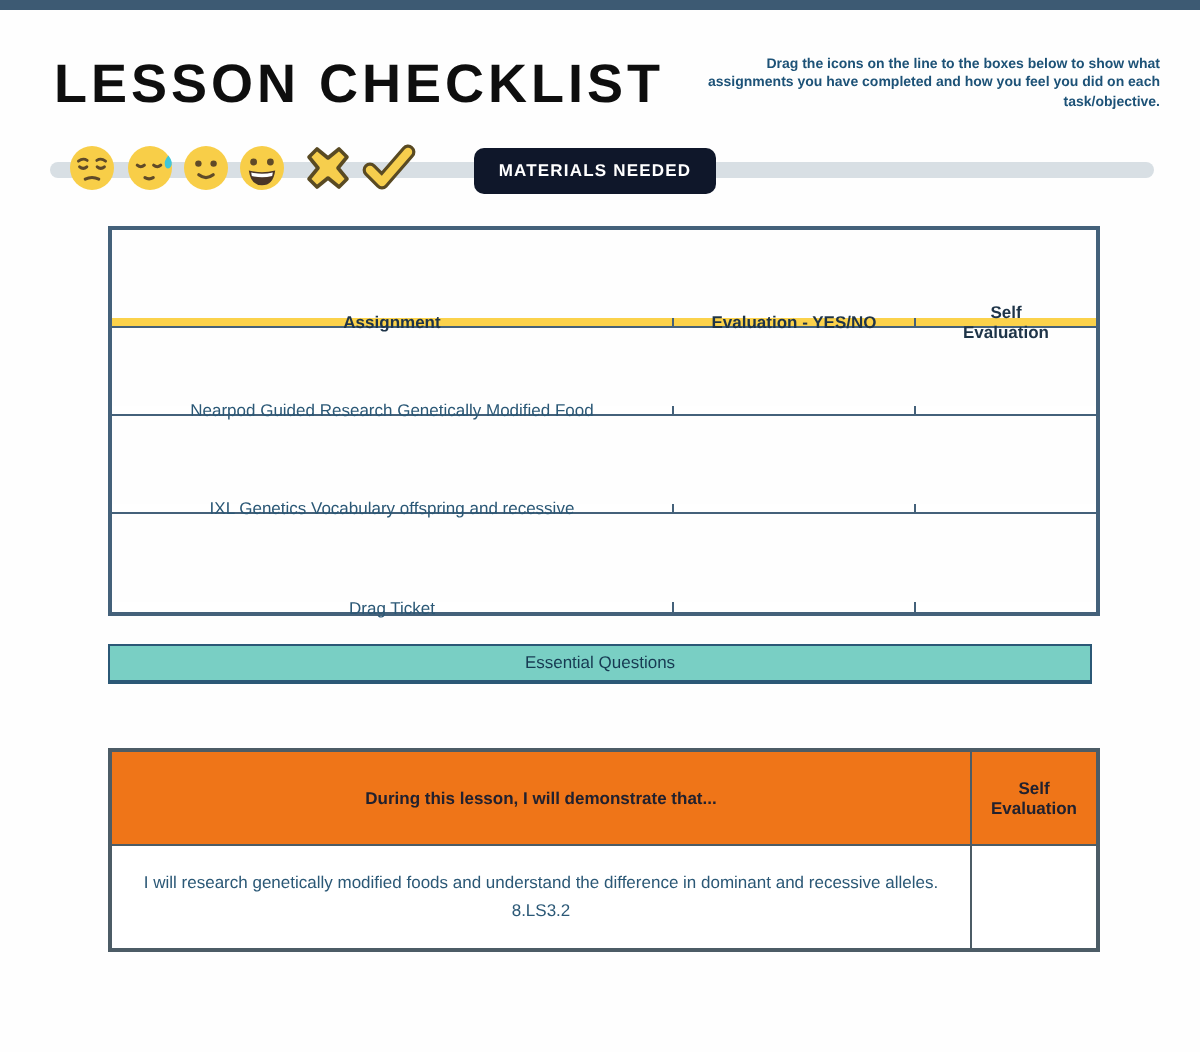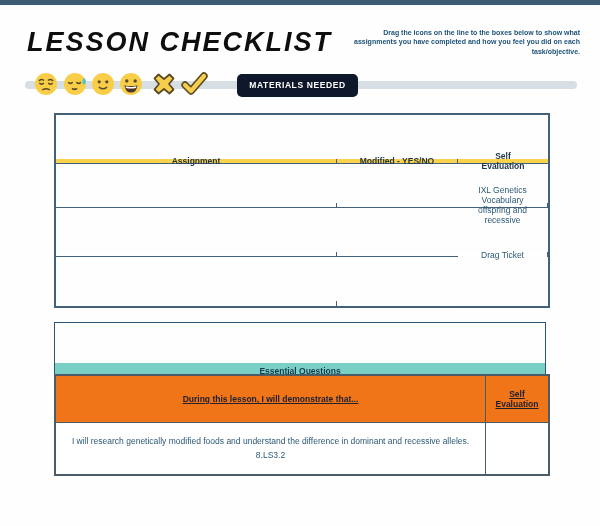--- a/index.html
+++ b/index.html
@@ -1,20 +1,20 @@
 <!DOCTYPE html>
 <html><head>
 <meta charset="utf-8">
 <style>
   html,body{margin:0;padding:0;background:#fff;}
   .page{position:relative;width:600px;height:526px;background:#fefefe;overflow:hidden;
         font-family:"Liberation Sans",sans-serif;}
   .topbar{position:absolute;left:0;top:0;width:600px;height:5px;background:#3d5a73;}
 
-  .title{position:absolute;left:27px;top:27px;font-size:27px;font-weight:bold;font-style:italic;
+  .title{position:absolute;left:27px;top:27px;font-size:27px;font-weight:bold;
          letter-spacing:2px;color:#0e0e0e;white-space:nowrap;}
   .instructions{position:absolute;right:20px;top:28px;width:238px;text-align:right;
          font-size:7px;line-height:9.4px;font-weight:bold;color:#1d5277;}
 
   .track{position:absolute;left:25px;top:81px;width:552px;height:8px;border-radius:4px;background:#d8dfe4;}
   .icon{position:absolute;top:72px;width:24px;height:24px;}
   .icon svg{display:block;width:100%;height:100%;}
   .i0{left:34px;} .i1{left:63px;} .i2{left:91px;} .i3{left:119px;} .i4{left:152px;} .i5{left:181px;width:27px;}
 
   .badge{position:absolute;left:237px;top:74px;width:121px;height:23px;border-radius:5px;background:#0f172a;
@@ -27,30 +27,30 @@
   .t1 .cell{display:flex;align-items:center;justify-content:center;text-align:center;
       font-size:8.5px;padding:2px 16px;box-sizing:border-box;background:#fff;margin-top:44px;}
   .t1 .th{background:#fbd24b;font-weight:bold;color:#1e3448;}
   .t1 .td{color:#2b5876;}
   .t1 .bR{border-right:1.5px solid #44617a;}
   .t1 .bB{border-bottom:1.5px solid #44617a;}
 
   
   .t2{position:absolute;left:54px;top:322px;width:492px;border:1.5px solid #2b5876;box-sizing:border-box;}
   .t2 .hd{height:17px;line-height:17px;background:#79cfc4;border-bottom:1.5px solid #2b5876;
-      text-align:center;font-size:8.5px;font-weight:bold;color:#173a52;margin-top:40px;}
+      text-align:center;font-size:8.5px;font-weight:normal;color:#173a52;}
   .t2 .bd{height:19px;line-height:19px;background:#fff;text-align:center;font-size:8.5px;color:#2b5876;}
 
   
   .t3{position:absolute;left:54px;top:374px;width:492px;display:grid;
       grid-template-columns:430px 62px;grid-template-rows:47px 51px;
       border:2px solid #4c5c66;box-sizing:content-box;}
   .t3 .cell{display:flex;align-items:center;justify-content:center;text-align:center;
       font-size:8.5px;padding:2px 8px;box-sizing:border-box;background:#fff;}
-  .t3 .th{background:#ef7518;font-weight:bold;color:#22212e;text-decoration:underline;}
+  .t3 .th{background:#ef7518;font-weight:bold;color:#22212e;}
   .t3 .td{color:#2b5876;line-height:1.6;}
   .t3 .bR{border-right:1.5px solid #4c5c66;}
   .t3 .bB{border-bottom:1.5px solid #4c5c66;}
 </style>
 </head>
 <body>
 
 <div class="page">
   <div class="topbar"></div>
 
@@ -104,23 +104,24 @@
     <svg viewBox="0 0 27 24">
       <path d="M4 13 L10 19 L23 4" fill="none" stroke="#594a23" stroke-width="7.4" stroke-linecap="round" stroke-linejoin="round"></path>
       <path d="M4 13 L10 19 L23 4" fill="none" stroke="#f6ce4d" stroke-width="4.2" stroke-linecap="round" stroke-linejoin="round"></path>
     </svg>
   </div>
 
   <div class="badge">MATERIALS NEEDED</div>
 
   <div class="t1">
     <div class="cell th bR bB">Assignment</div>
-    <div class="cell th bR bB">Modified - YES/NO</div>
+    <div class="cell th bR bB">Evaluation - YES/NO</div>
     <div class="cell th bB">Self Evaluation</div>
 
+    <div class="cell td bR bB">Nearpod Guided Research Genetically Modified Food</div>
     <div class="cell td bR bB"></div>
     <div class="cell td bB"></div>
 
     <div class="cell td bR bB">IXL Genetics Vocabulary offspring and recessive</div>
     <div class="cell td bR bB"></div>
     <div class="cell td bB"></div>
 
     <div class="cell td bR">Drag Ticket</div>
     <div class="cell td bR"></div>
     <div class="cell td"></div>

